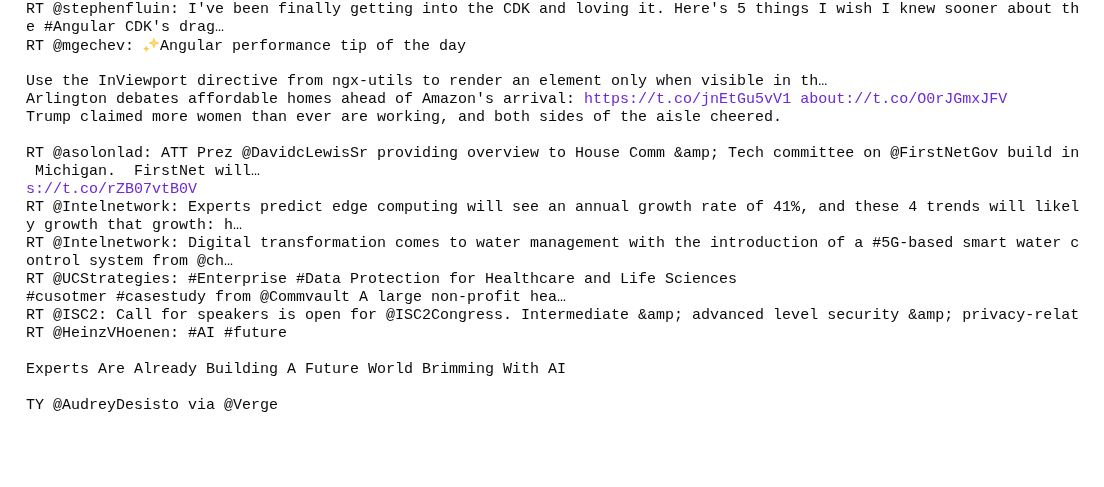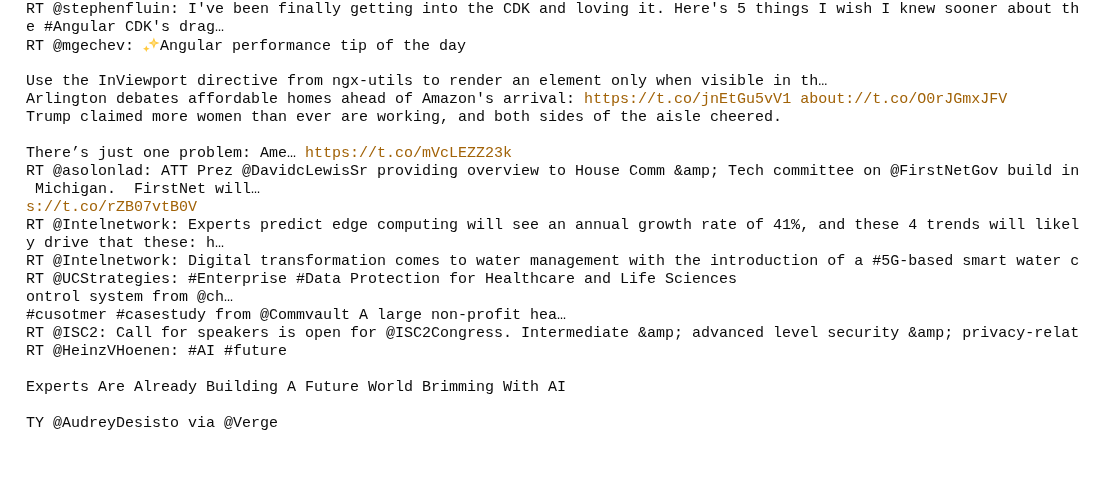--- a/index.html
+++ b/index.html
@@ -19,21 +19,21 @@
     font-size: 15px;
     color: #0a0a0a;
     letter-spacing: 0;
   }
   .line {
     height: 18px;
     line-height: 18px;
     white-space: pre;
   }
   .tco-link {
-    color: #a16207;
+    color: #6d28d9;
     text-decoration: none;
   }
   .sparkles {
     display: inline-block;
     width: 17px;
     height: 16px;
     vertical-align: -3px;
   }
 </style>
 </head>
@@ -45,29 +45,28 @@
     <div class="line"><span>RT @mgechev: </span><svg class="sparkles" viewBox="0 0 18 16" xmlns="http://www.w3.org/2000/svg">
         <path d="M11.5 0 L13.1 4.4 L17.5 6 L13.1 7.6 L11.5 12 L9.9 7.6 L5.5 6 L9.9 4.4 Z" fill="#FFC93C"></path>
         <path d="M11.5 3.2 L12.3 5.2 L14.3 6 L12.3 6.8 L11.5 8.8 L10.7 6.8 L8.7 6 L10.7 5.2 Z" fill="#FFE08A"></path>
         <path d="M3.5 8.5 L4.5 11 L7 12 L4.5 13 L3.5 15.5 L2.5 13 L0 12 L2.5 11 Z" fill="#FFC93C"></path>
       </svg><span>Angular performance tip of the day</span></div>
     <div class="line"></div>
     <div class="line"><span>Use the InViewport directive from ngx-utils to render an element only when visible in th…</span></div>
     <div class="line"><span>Arlington debates affordable homes ahead of Amazon's arrival: </span><a class="tco-link" href="#">https://t.co/jnEtGu5vV1</a><span> </span><a class="tco-link" href="#">about://t.co/O0rJGmxJFV</a></div>
     <div class="line"><span>Trump claimed more women than ever are working, and both sides of the aisle cheered.</span></div>
     <div class="line"></div>
-    <div class="line"><span>There’s just one problem: Ame… </span><a class="tco-link" href="#">https://t.co/mVcLEZZ23k</a></div>
     <div class="line"><span>RT @asolonlad: ATT Prez @DavidcLewisSr providing overview to House Comm &amp;amp; Tech committee on @FirstNetGov build in</span></div>
     <div class="line"><span> Michigan.  FirstNet will…</span></div>
     <div class="line"><a class="tco-link" href="#">s://t.co/rZB07vtB0V</a></div>
     <div class="line"><span>RT @Intelnetwork: Experts predict edge computing will see an annual growth rate of 41%, and these 4 trends will likel</span></div>
-    <div class="line"><span>y drive that these: h…</span></div>
+    <div class="line"><span>y growth that growth: h…</span></div>
     <div class="line"><span>RT @Intelnetwork: Digital transformation comes to water management with the introduction of a #5G-based smart water c</span></div>
+    <div class="line"><span>ontrol system from @ch…</span></div>
     <div class="line"><span>RT @UCStrategies: #Enterprise #Data Protection for Healthcare and Life Sciences</span></div>
-    <div class="line"><span>ontrol system from @ch…</span></div>
     <div class="line"><span>#cusotmer #casestudy from @Commvault A large non-profit hea…</span></div>
     <div class="line"><span>RT @ISC2: Call for speakers is open for @ISC2Congress. Intermediate &amp;amp; advanced level security &amp;amp; privacy-relat</span></div>
     <div class="line"><span>RT @HeinzVHoenen: #AI #future</span></div>
     <div class="line"></div>
     <div class="line"><span>Experts Are Already Building A Future World Brimming With AI</span></div>
     <div class="line"></div>
     <div class="line"><span>TY @AudreyDesisto via @Verge</span></div>
   </div>
 
 </body></html>

